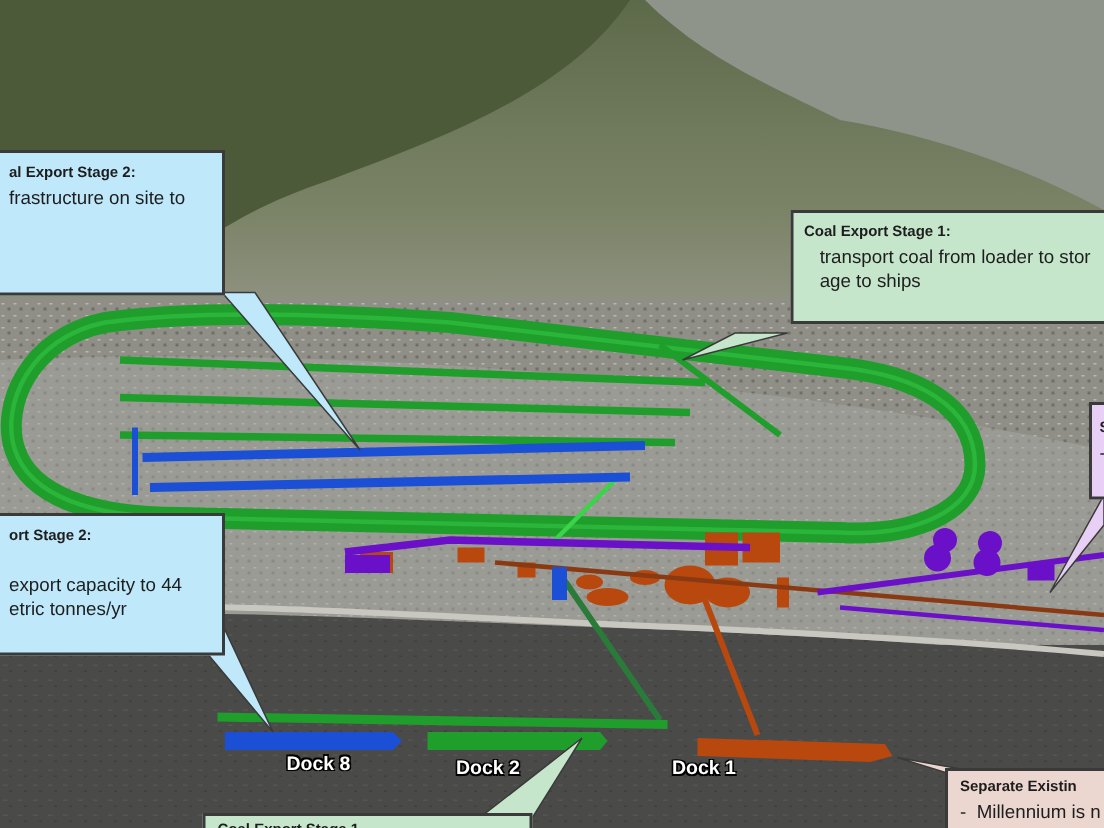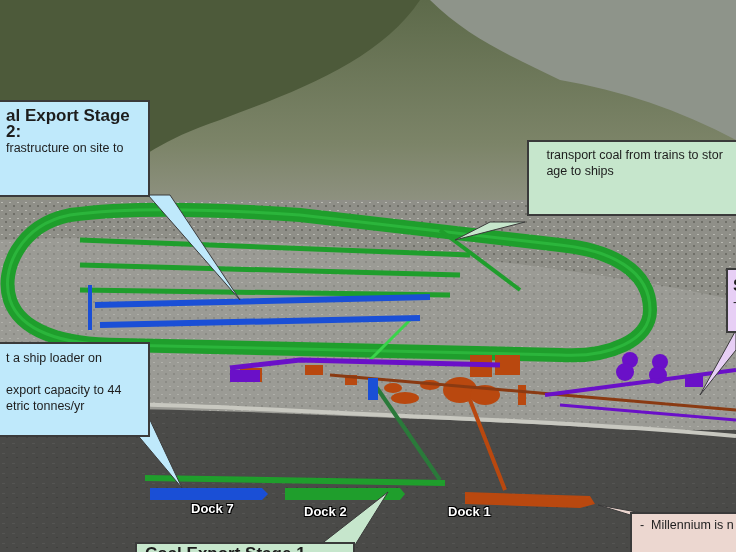--- a/index.html
+++ b/index.html
@@ -1,19 +1,19 @@
 <!DOCTYPE html>
 <html><head>
 <meta charset="utf-8">
 <style>
   html, body { margin:0; padding:0; }
   body { width:736px; height:552px; overflow:hidden; position:relative; background:#4a4a48; font-family:"Liberation Sans", sans-serif; }
   .scene { position:absolute; left:0; top:0; width:736px; height:552px; }
   .callout { position:absolute; font-family:"Liberation Sans", sans-serif; color:#1d1d1d; font-size:12.5px; line-height:16px; box-sizing:border-box; border:2px solid #3a3a3a; }
-  .callout .ttl { font-weight:bold; font-size:17px; }
+  .callout .ttl { font-weight:bold; font-size:10px; }
   .callout .line { white-space:nowrap; }
   .blue { background:#bfe9fb; }
   .green { background:#c6e6cc; }
   .pink { background:#ecd7d0; }
   .lav { background:#e7cff5; }
   .dock { position:absolute; color:#fff; font-weight:bold; font-size:13px; font-family:"Liberation Sans", sans-serif; text-shadow:-1px -1px 0 #000, 1px -1px 0 #000, -1px 1px 0 #000, 1px 1px 0 #000; }
 </style>
 </head>
 <body>
 
@@ -109,39 +109,41 @@
   <polygon points="640,518 670,518 598,505" fill="#ecd7d0" stroke="#3a3a3a" stroke-width="1"></polygon>
   <polygon points="736,330 736,350 700,395" fill="#e7cff5" stroke="#3a3a3a" stroke-width="1"></polygon>
 </svg>
 
 <div class="callout blue" style="left:-2px; top:100px; width:152px; height:97px; padding:6px 6px;">
   <div class="ttl">al Export Stage 2:</div>
   <div class="line">frastructure on site to</div>
 </div>
 
 <div class="callout green" style="left:527px; top:140px; width:215px; height:76px; padding:5px 7px; overflow:hidden;">
-  <div class="line" style="white-space:pre">   transport coal from trains to stor</div>
+  <div class="ttl">Coal Export Stage 1:</div>
+  <div class="line" style="white-space:pre">   transport coal from loader to stor</div>
   <div class="line" style="white-space:pre">   age to ships</div>
 </div>
 
 <div class="callout blue" style="left:-2px; top:342px; width:152px; height:95px; padding:6px 6px;">
-  <div class="line">t a ship loader on</div>
+  <div class="ttl">ort Stage 2:</div>
   <div class="line" style="height:16px"></div>
   <div class="line">export capacity to 44</div>
   <div class="line">etric tonnes/yr</div>
 </div>
 
 <div class="callout green" style="left:135px; top:542px; width:220px; height:20px; padding:2px 8px; overflow:hidden;">
   <div class="ttl">Coal Export Stage 1</div>
 </div>
 
 <div class="callout pink" style="left:630px; top:512px; width:115px; height:45px; padding:3px 8px; overflow:hidden;">
+  <div class="ttl">Separate Existin</div>
   <div class="line" style="white-space:pre">-  Millennium is n</div>
 </div>
 
 <div class="callout lav" style="left:726px; top:268px; width:20px; height:65px; padding:8px 5px; overflow:hidden;">
   <div class="ttl">S</div>
   <div class="line">-</div>
 </div>
 
-<div class="dock" style="left:191px; top:501px;">Dock 7</div>
+<div class="dock" style="left:191px; top:501px;">Dock 8</div>
 <div class="dock" style="left:304px; top:504px;">Dock 2</div>
 <div class="dock" style="left:448px; top:504px;">Dock 1</div>
 
 </body></html>

